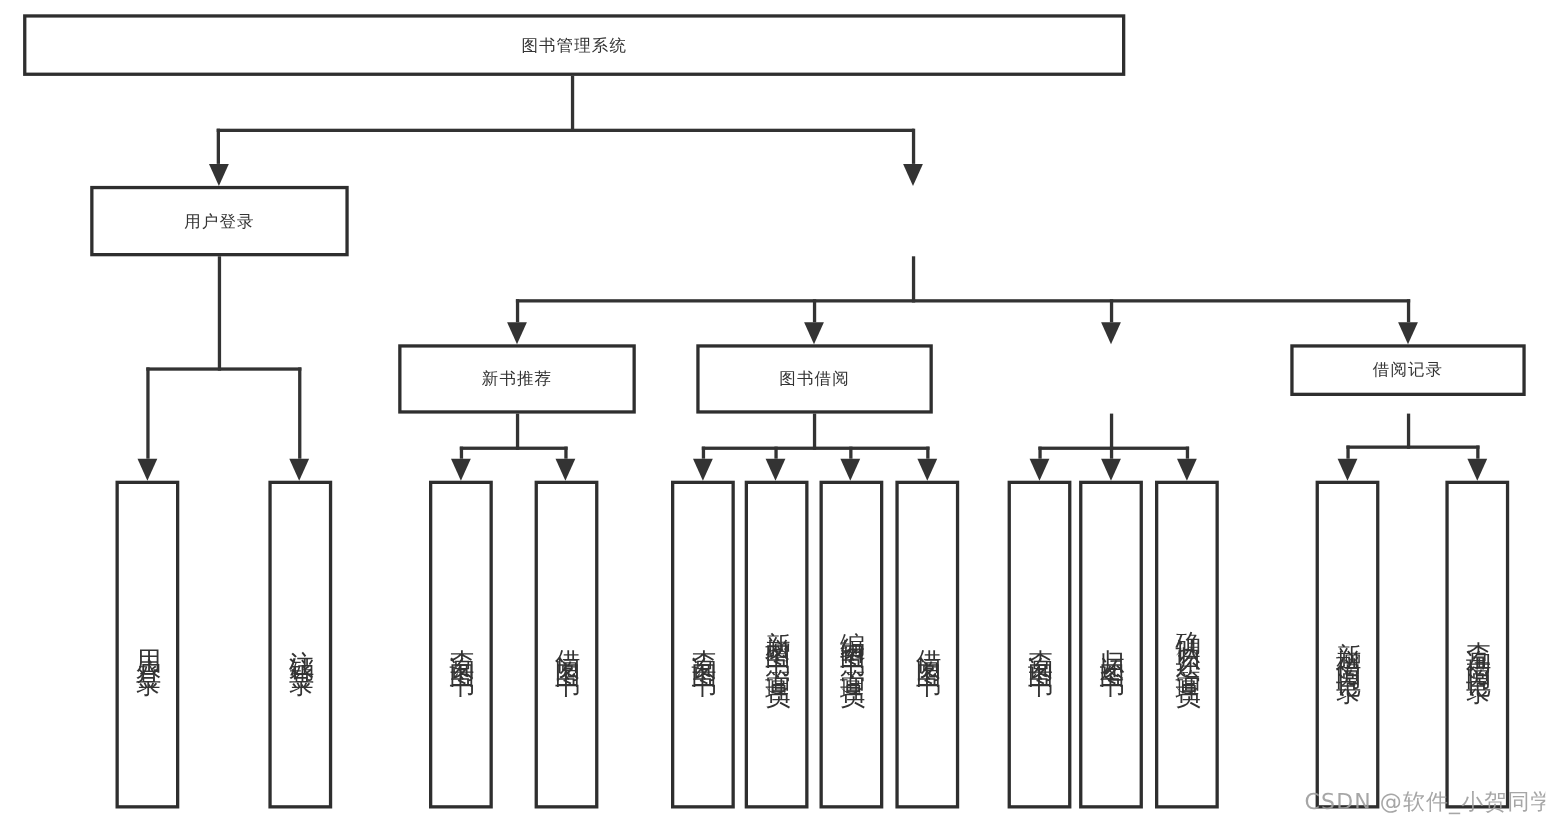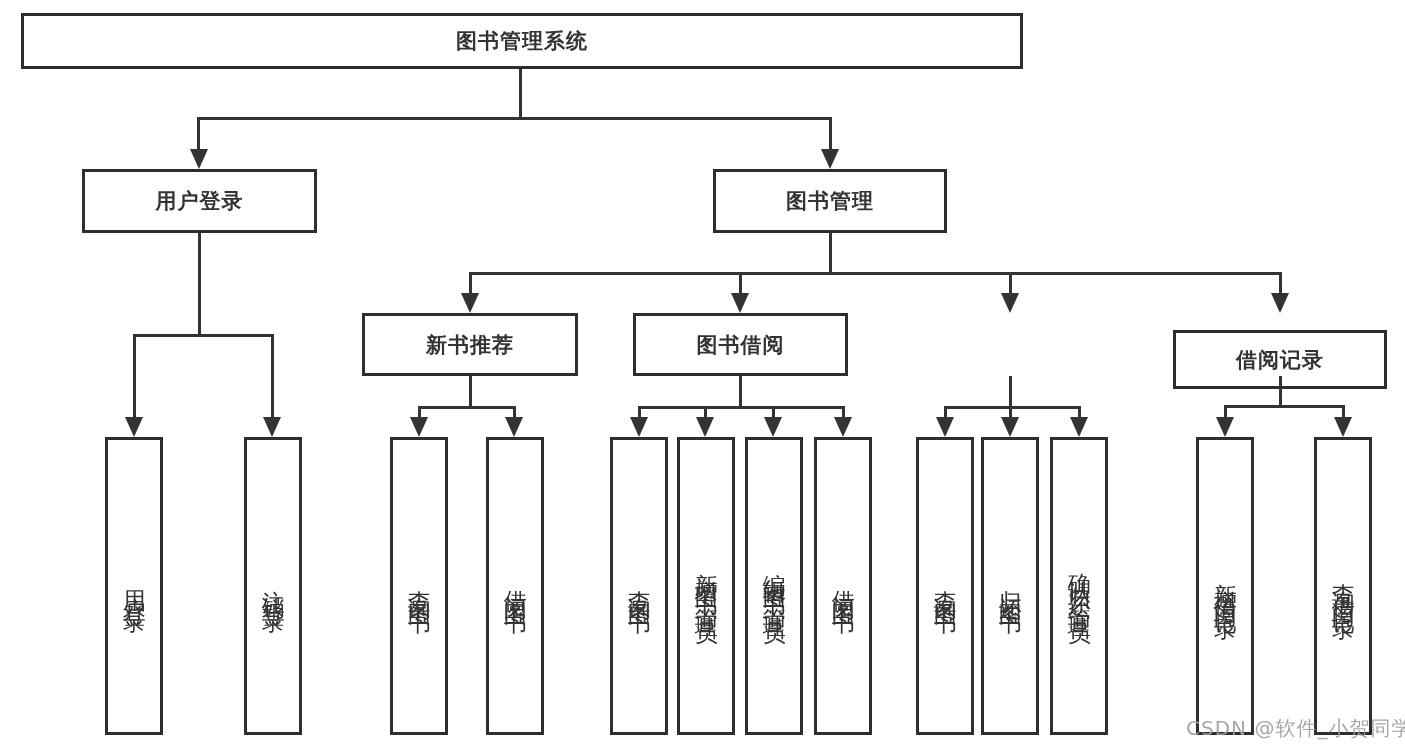--- a/index.html
+++ b/index.html
@@ -13,21 +13,21 @@
   .box{
     position:absolute;
     box-sizing:border-box;
     border:3px solid #2e2e2e;
     background:#ffffff;
     display:flex;
     align-items:center;
     justify-content:center;
     color:#333333;
   }
-  .hbox{font-size:21px;letter-spacing:1px;font-weight:bold;}
+  .hbox{font-size:15px;letter-spacing:1px;}
   .vbox{top:437px;width:58px;height:298px;font-size:23px;}
   .vlabel{
     writing-mode:vertical-rl;
     text-orientation:mixed;
     letter-spacing:7px;
     line-height:1.1;
     white-space:nowrap;
   }
   .line{position:absolute;background:#333333;}
   .vl{width:3px;}
@@ -54,34 +54,31 @@
 <div id="canvas">
 
   <div class="box hbox" style="left:21px;top:13px;width:1002px;height:56px;">
     <span>图书管理系统</span>
   </div>
 
   <div class="box hbox" style="left:82px;top:169px;width:235px;height:64px;">
     <span>用户登录</span>
   </div>
 
-  <div class="box hbox" style="left:713px;top:169px;width:234px;height:64px;">
-    <span>图书管理</span>
-  </div>
 
   <div class="box hbox" style="left:633px;top:313px;width:215px;height:63px;">
     <span>图书借阅</span>
   </div>
 
   <div class="box hbox" style="left:362px;top:313px;width:216px;height:63px;">
     <span>新书推荐</span>
   </div>
 
 
-  <div class="box hbox" style="left:1173px;top:330px;width:214px;height:59px;">
+  <div class="box hbox" style="left:1173px;top:313px;width:214px;height:47px;">
     <span>借阅记录</span>
   </div>
 
   <div class="box vbox" style="left:105px;">
     <span class="vlabel">用户登录</span>
   </div>
   <div class="box vbox" style="left:244px;">
     <span class="vlabel">注销登录</span>
   </div>
 

